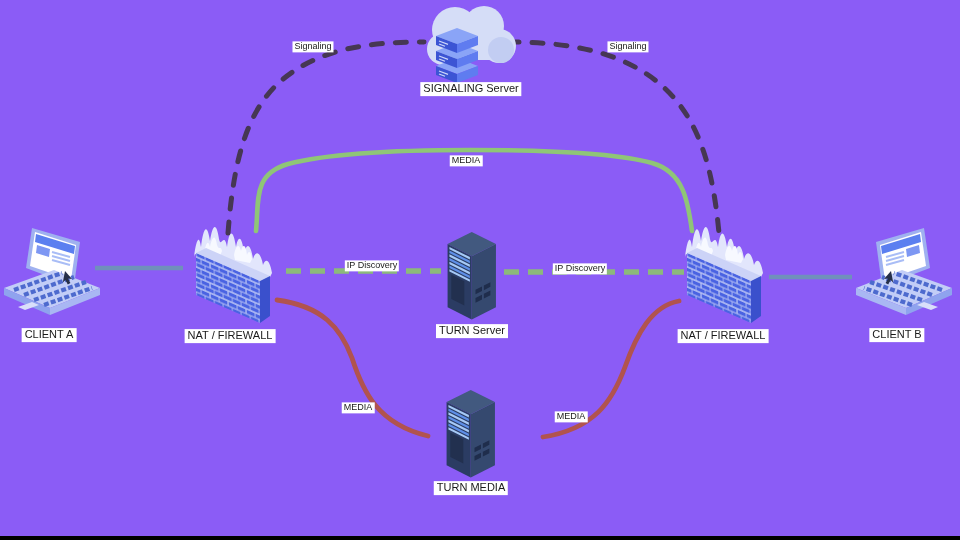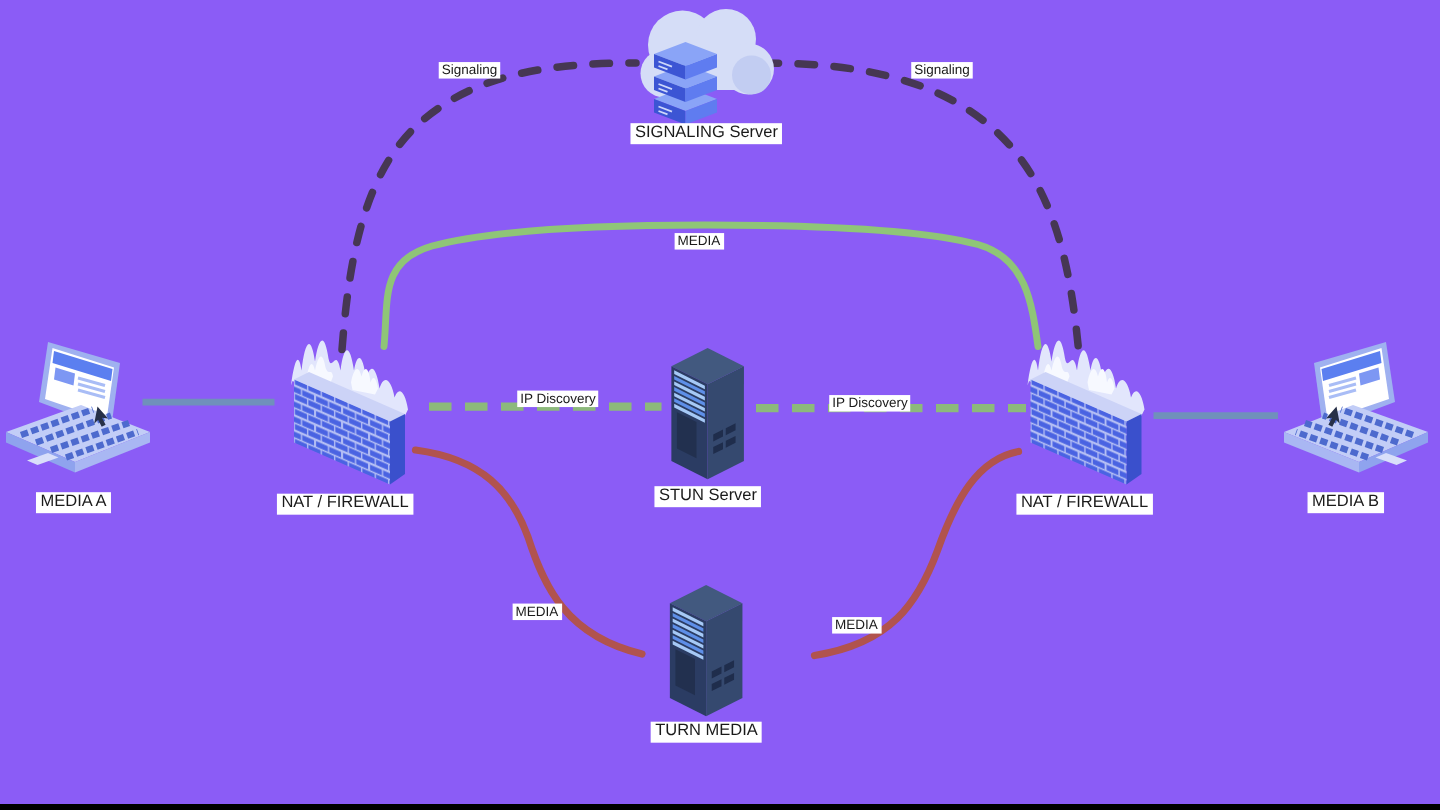--- a/index.html
+++ b/index.html
@@ -140,19 +140,19 @@
 
   <div class="lbl edge-lbl" style="left:313px;top:47px">Signaling</div>
   <div class="lbl edge-lbl" style="left:628px;top:47px">Signaling</div>
   <div class="lbl edge-lbl" style="left:466px;top:161px">MEDIA</div>
   <div class="lbl edge-lbl" style="left:372px;top:266px">IP Discovery</div>
   <div class="lbl edge-lbl" style="left:580px;top:269px">IP Discovery</div>
   <div class="lbl edge-lbl" style="left:358px;top:408px">MEDIA</div>
   <div class="lbl edge-lbl" style="left:571px;top:417px">MEDIA</div>
 
   <div class="lbl node-lbl" style="left:471px;top:89px">SIGNALING Server</div>
-  <div class="lbl node-lbl" style="left:49px;top:335px">MEDIA A</div>
+  <div class="lbl node-lbl" style="left:49px;top:335px">CLIENT A</div>
   <div class="lbl node-lbl" style="left:230px;top:336px">NAT / FIREWALL</div>
-  <div class="lbl node-lbl" style="left:472px;top:331px">STUN Server</div>
+  <div class="lbl node-lbl" style="left:472px;top:331px">TURN Server</div>
   <div class="lbl node-lbl" style="left:471px;top:488px">TURN MEDIA</div>
   <div class="lbl node-lbl" style="left:723px;top:336px">NAT / FIREWALL</div>
-  <div class="lbl node-lbl" style="left:897px;top:335px">MEDIA B</div>
+  <div class="lbl node-lbl" style="left:897px;top:335px">CLIENT B</div>
 </div>
 
 </body></html>

